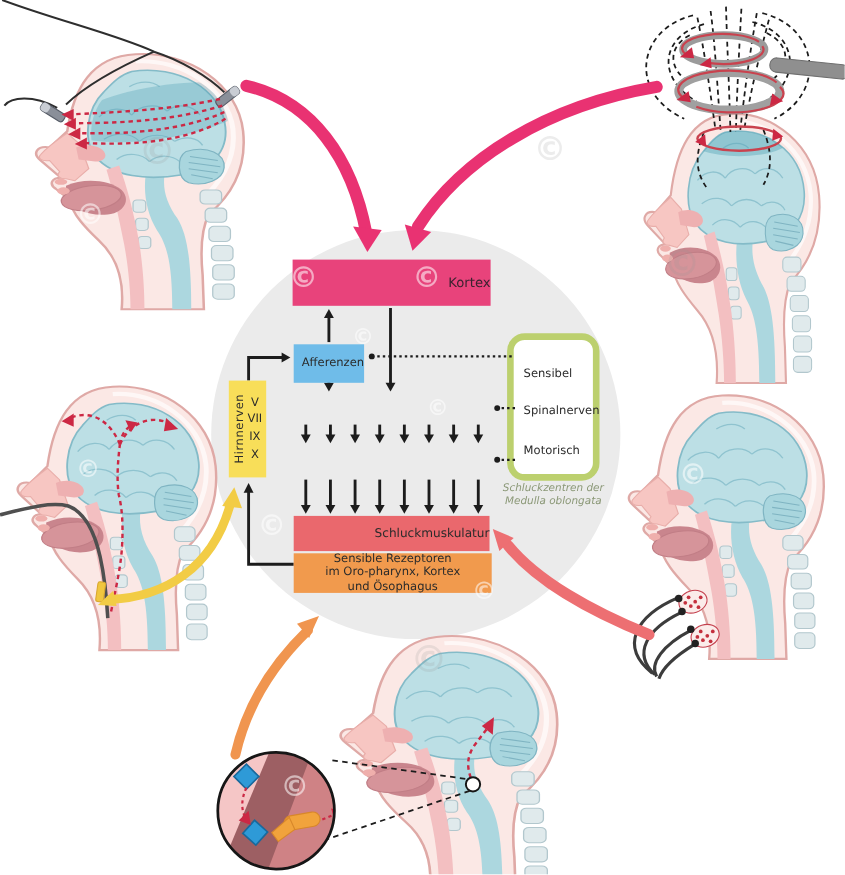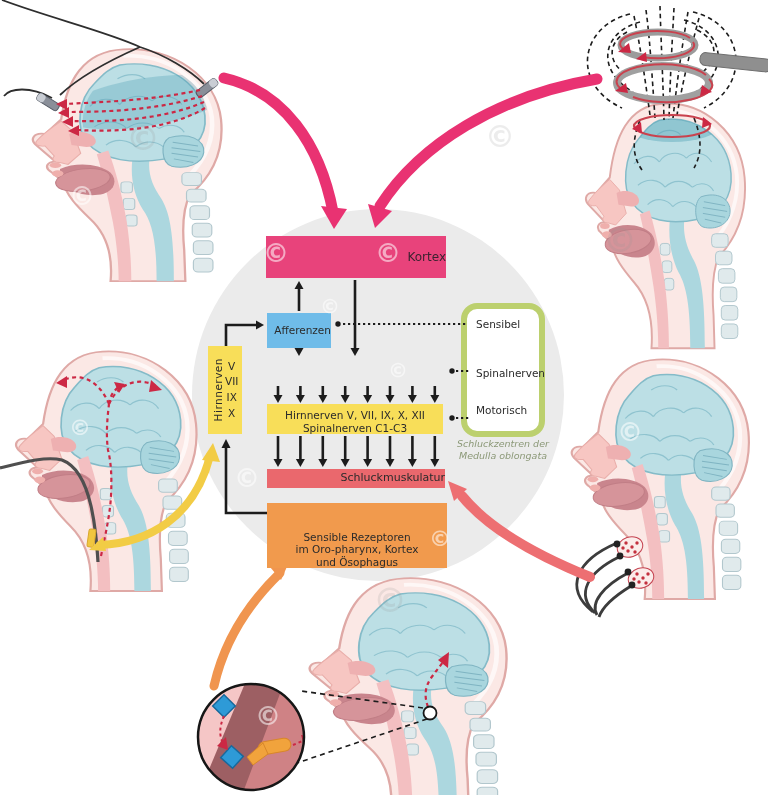--- a/index.html
+++ b/index.html
@@ -6,22 +6,22 @@
   #stage{position:relative;width:768px;height:795px;overflow:hidden;background:#fff;
          font-family:"DejaVu Sans","Liberation Sans",sans-serif;}
   #art,#overlay{position:absolute;left:0;top:0;}
   #overlay{pointer-events:none;z-index:30;}
   .hbox{position:absolute;z-index:20;display:flex;align-items:center;justify-content:flex-end;
         text-align:center;color:#2b2b2b;line-height:1.18;}
   #b-kortex  {left:266px;top:236px;width:180px;height:42px;font-size:12px;color:#3c2330;}
   #b-aff     {left:267px;top:313px;width:64px;height:35px;font-size:10.5px;}
   #b-green   {left:267px;top:357px;width:176px;height:27px;font-size:10.5px;}
   #b-yellow  {left:267px;top:404px;width:176px;height:30px;font-size:10.5px;flex-direction:column;}
-  #b-red     {left:267px;top:469px;width:178px;height:19px;font-size:11px;}
-  #b-orange  {left:267px;top:503px;width:180px;height:65px;font-size:10.5px;flex-direction:column;}
+  #b-red     {left:267px;top:469px;width:178px;height:32px;font-size:11px;}
+  #b-orange  {left:267px;top:503px;width:180px;height:36px;font-size:10.5px;flex-direction:column;}
   #b-side    {left:208px;top:346px;width:34px;height:88px;font-size:10.5px;
               display:flex;flex-direction:row;align-items:center;justify-content:center;gap:1px;}
   #b-side .vert{writing-mode:vertical-rl;transform:rotate(180deg);letter-spacing:.5px;}
   #b-side .nums{display:flex;flex-direction:column;align-items:center;line-height:1.5;}
   #b-func   {left:461px;top:303px;width:84px;height:134px;background:#fff;
              border:6px solid #BCD06E;border-radius:16px;box-sizing:border-box;z-index:20;position:absolute;}
   .funcItem{position:absolute;left:9px;font-size:10.5px;color:#2b2b2b;}
   #caption  {left:443px;top:438px;width:120px;font-size:9.5px;font-style:italic;
              color:#8B9877;line-height:1.3;z-index:20;flex-direction:column;}
   .wm{position:absolute;z-index:25;pointer-events:none;font-size:26px;font-weight:bold;
@@ -311,43 +311,39 @@
     <polygon class="fhead" points="264,325 256,320.5 256,329.5"></polygon>
   </g>
 </svg>
 
 <div class="hbox" id="b-kortex" style="background: rgb(232, 67, 123);">
   <span>Kortex</span>
 </div>
 <div class="hbox" id="b-aff" style="background: rgb(111, 188, 233);">
   <span>Afferenzen</span>
 </div>
-<div class="hbox" id="b-yellow" style="background: rgb(248, 222, 89);">
-  <span>Hirnnerven V, VII, IX, X, XII</span>
-  <span>Spinalnerven C1-C3</span>
-</div>
 <div class="hbox" id="b-red" style="background: rgb(234, 104, 109);">
   <span>Schluckmuskulatur</span>
 </div>
 <div class="hbox" id="b-orange" style="background: rgb(241, 154, 77);">
   <span>Sensible Rezeptoren</span>
   <span>im Oro-pharynx, Kortex</span>
   <span>und Ösophagus</span>
 </div>
 <div class="hbox" id="b-side" style="background: rgb(248, 222, 89);">
   <span class="vert">Hirnnerven</span>
   <span class="nums">
     <span>V</span>
     <span>VII</span>
     <span>IX</span>
     <span>X</span>
   </span>
 </div>
 <div id="b-func" style="border-color: rgb(188, 208, 110);">
-  <span class="funcItem" style="top:9px">Sensibel</span>
+  <span class="funcItem" style="top:25px">Sensibel</span>
   <span class="funcItem" style="top:58px">Spinalnerven</span>
   <span class="funcItem" style="top:95px">Motorisch</span>
 </div>
 <div class="hbox" id="caption">
   <span>Schluckzentren der</span>
   <span>Medulla oblongata</span>
 </div>
 
 <svg id="overlay" width="768" height="795" viewBox="0 0 768 795">
   <g>

